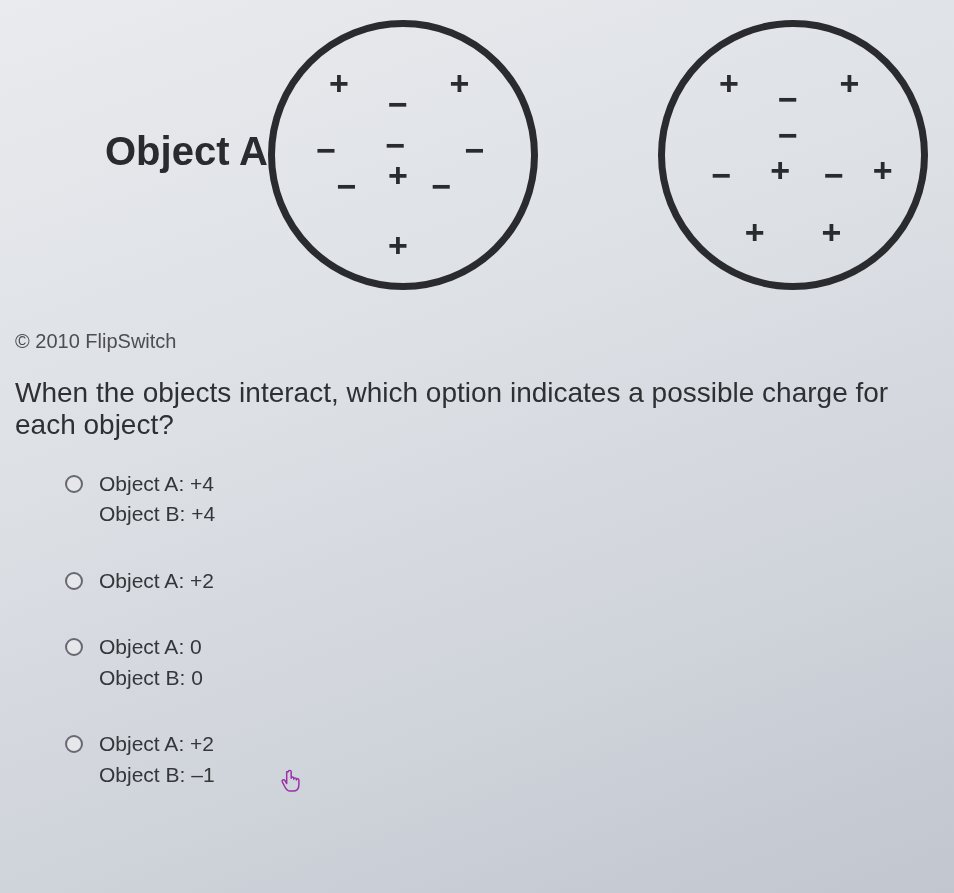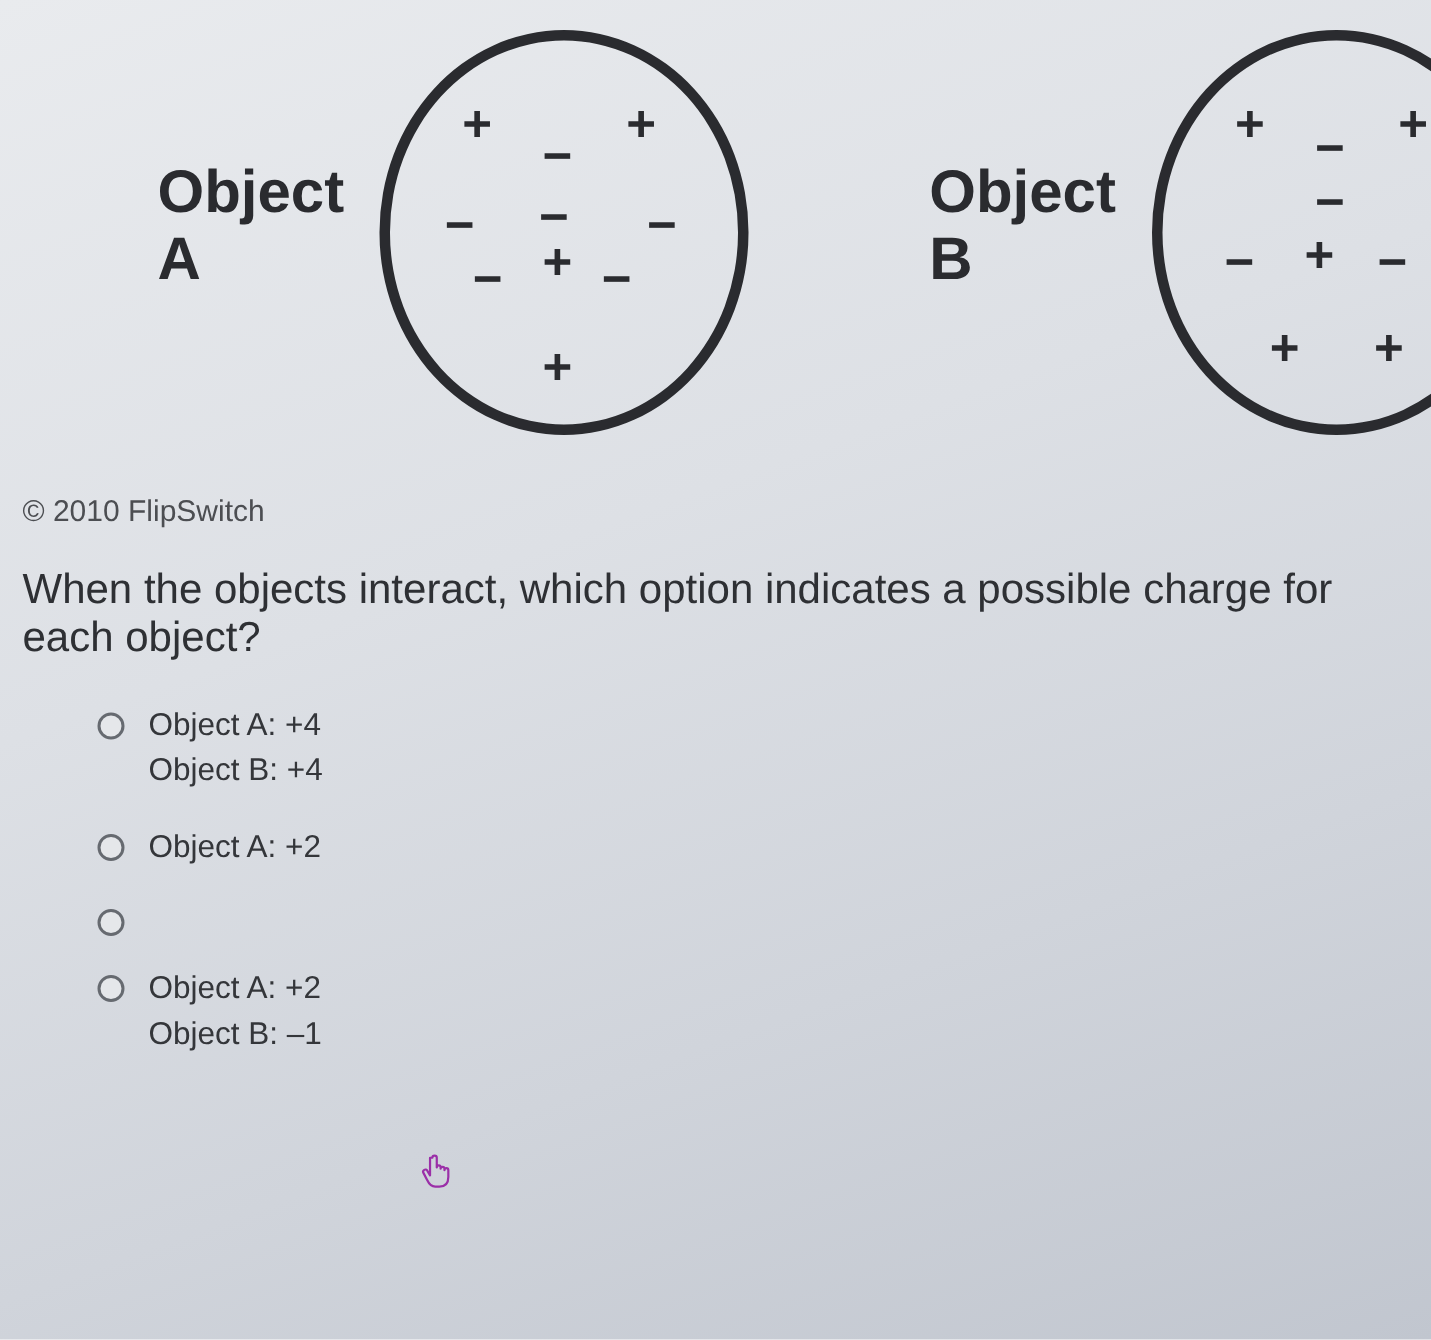--- a/index.html
+++ b/index.html
@@ -52,21 +52,21 @@
   .question {
     margin-top: 24px;
     font-size: 28px;
     color: #2e3034;
   }
   .options {
     margin-top: 28px;
     padding-left: 50px;
     display: flex;
     flex-direction: column;
-    gap: 20px;
+    gap: 36px;
   }
   .option {
     display: flex;
     align-items: flex-start;
     gap: 16px;
   }
   .radio {
     width: 18px;
     height: 18px;
     border: 2px solid #666a70;
@@ -103,21 +103,20 @@
         <span class="sign" style="left: 20%; top: 48%;">−</span>
         <span class="sign" style="left: 47%; top: 46%;">−</span>
         <span class="sign" style="left: 78%; top: 48%;">−</span>
         <span class="sign" style="left: 28%; top: 62%;">−</span>
         <span class="sign" style="left: 48%; top: 58%;">+</span>
         <span class="sign" style="left: 65%; top: 62%;">−</span>
         <span class="sign" style="left: 48%; top: 85%;">+</span>
       </div>
   </div>
   <div class="object-group">
-    <div class="object-label">Object B</div>
     <div class="circle" id="circle-b">
         <span class="sign" style="left: 25%; top: 22%;">+</span>
         <span class="sign" style="left: 48%; top: 28%;">−</span>
         <span class="sign" style="left: 72%; top: 22%;">+</span>
         <span class="sign" style="left: 48%; top: 42%;">−</span>
         <span class="sign" style="left: 22%; top: 58%;">−</span>
         <span class="sign" style="left: 45%; top: 56%;">+</span>
         <span class="sign" style="left: 66%; top: 58%;">−</span>
         <span class="sign" style="left: 85%; top: 56%;">+</span>
         <span class="sign" style="left: 35%; top: 80%;">+</span>
@@ -139,20 +138,24 @@
     </div>
   </div>
   <div class="option">
     <div class="radio"></div>
     <div class="option-text">
       <span class="option-line">Object A: +2</span>
     </div>
   </div>
   <div class="option">
     <div class="radio"></div>
+    <div class="option-text">
+      <span class="option-line">Object A: 0</span>
+      <span class="option-line">Object B: 0</span>
+    </div>
   </div>
   <div class="option">
     <div class="radio"></div>
     <div class="option-text">
       <span class="option-line">Object A: +2</span>
       <span class="option-line">Object B: –1</span>
     </div>
   </div>
 </div>
 

